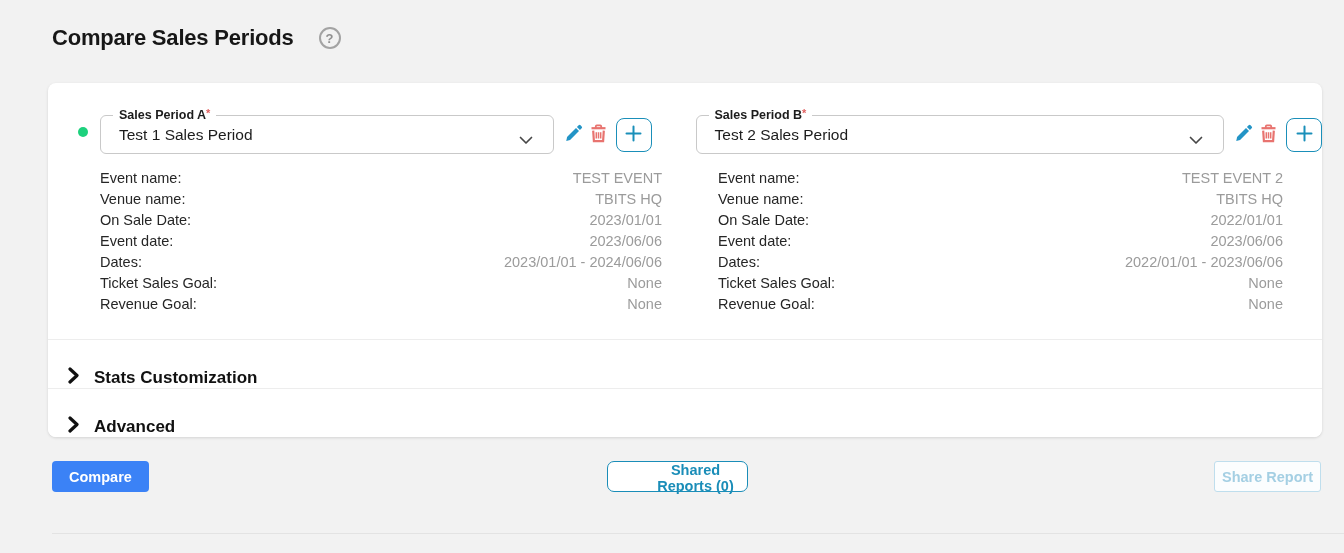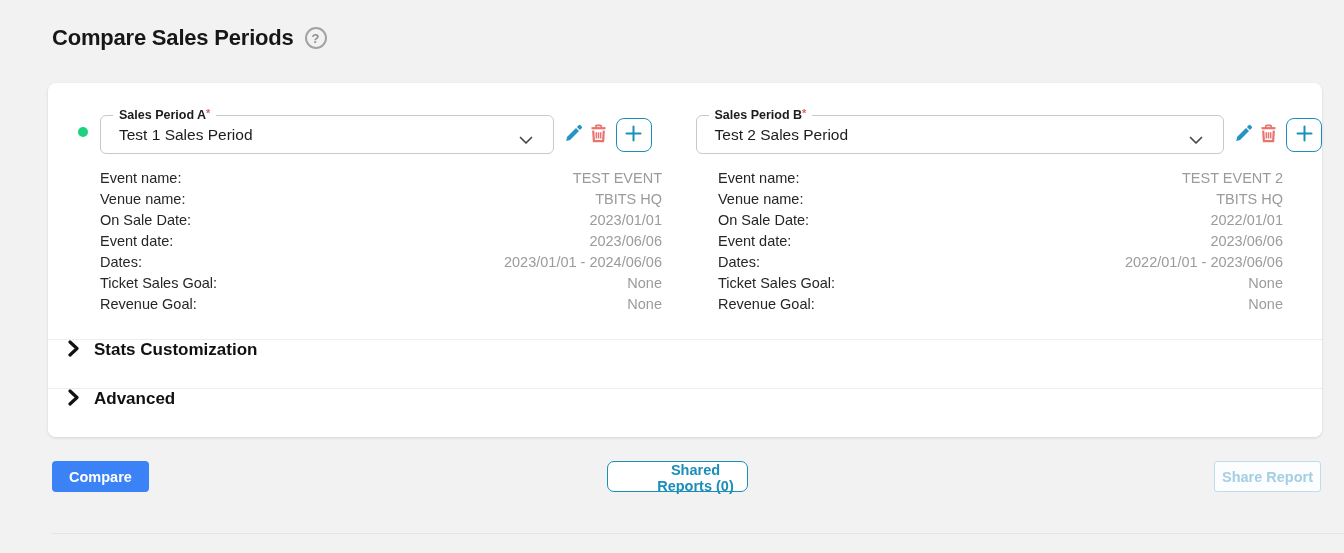--- a/index.html
+++ b/index.html
@@ -8,21 +8,21 @@
     position:relative;
     background:#f2f2f2;
     font-family:"Liberation Sans", sans-serif;
     color:#1c1c1c;
     overflow:hidden;
   }
 
   
   .page-header {
     position:absolute; left:52px; top:25px;
-    display:flex; align-items:center; gap:11px;
+    display:flex; align-items:center; gap:25px;
   }
   .page-title { font-size:22px; font-weight:700; letter-spacing:-0.2px; color:#171717; }
   .help-circle {
     width:22px; height:22px; border-radius:50%;
     border:2px solid #a3a3a3; color:#8f8f8f;
     display:flex; align-items:center; justify-content:center;
     font-size:13px; font-weight:700; cursor:pointer;
   }
 
   
@@ -75,21 +75,21 @@
   .details { position:absolute; top:0; }
   .details.a { left:52px; width:562px; }
   .details.b { left:670px; width:565px; }
   .detail-row { display:flex; height:21px; align-items:flex-start; }
   .detail-label { font-size:14.5px; color:#262626; }
   .detail-value { margin-left:auto; font-size:14.5px; color:#9b9b9b; text-align:right; }
 
   
   .accordion-row {
     height:49px; border-top:1px solid #ededed;
-    display:flex; align-items:flex-start; padding-left:20px;
+    display:flex; align-items:flex-end; padding-left:20px;
     cursor:pointer; background:#fff;
   }
   .accordion-row:last-child { border-radius:0 0 8px 8px; }
   .accordion-label { font-size:17px; font-weight:700; color:#111; margin-left:15px; }
 
   
   .btn { font-family:"Liberation Sans", sans-serif; font-size:14.5px; font-weight:700; cursor:pointer; }
   .compare-btn {
     position:absolute; left:52px; top:461px; height:31px;
     padding:0 17px; background:#3b82f6; color:#fff;

